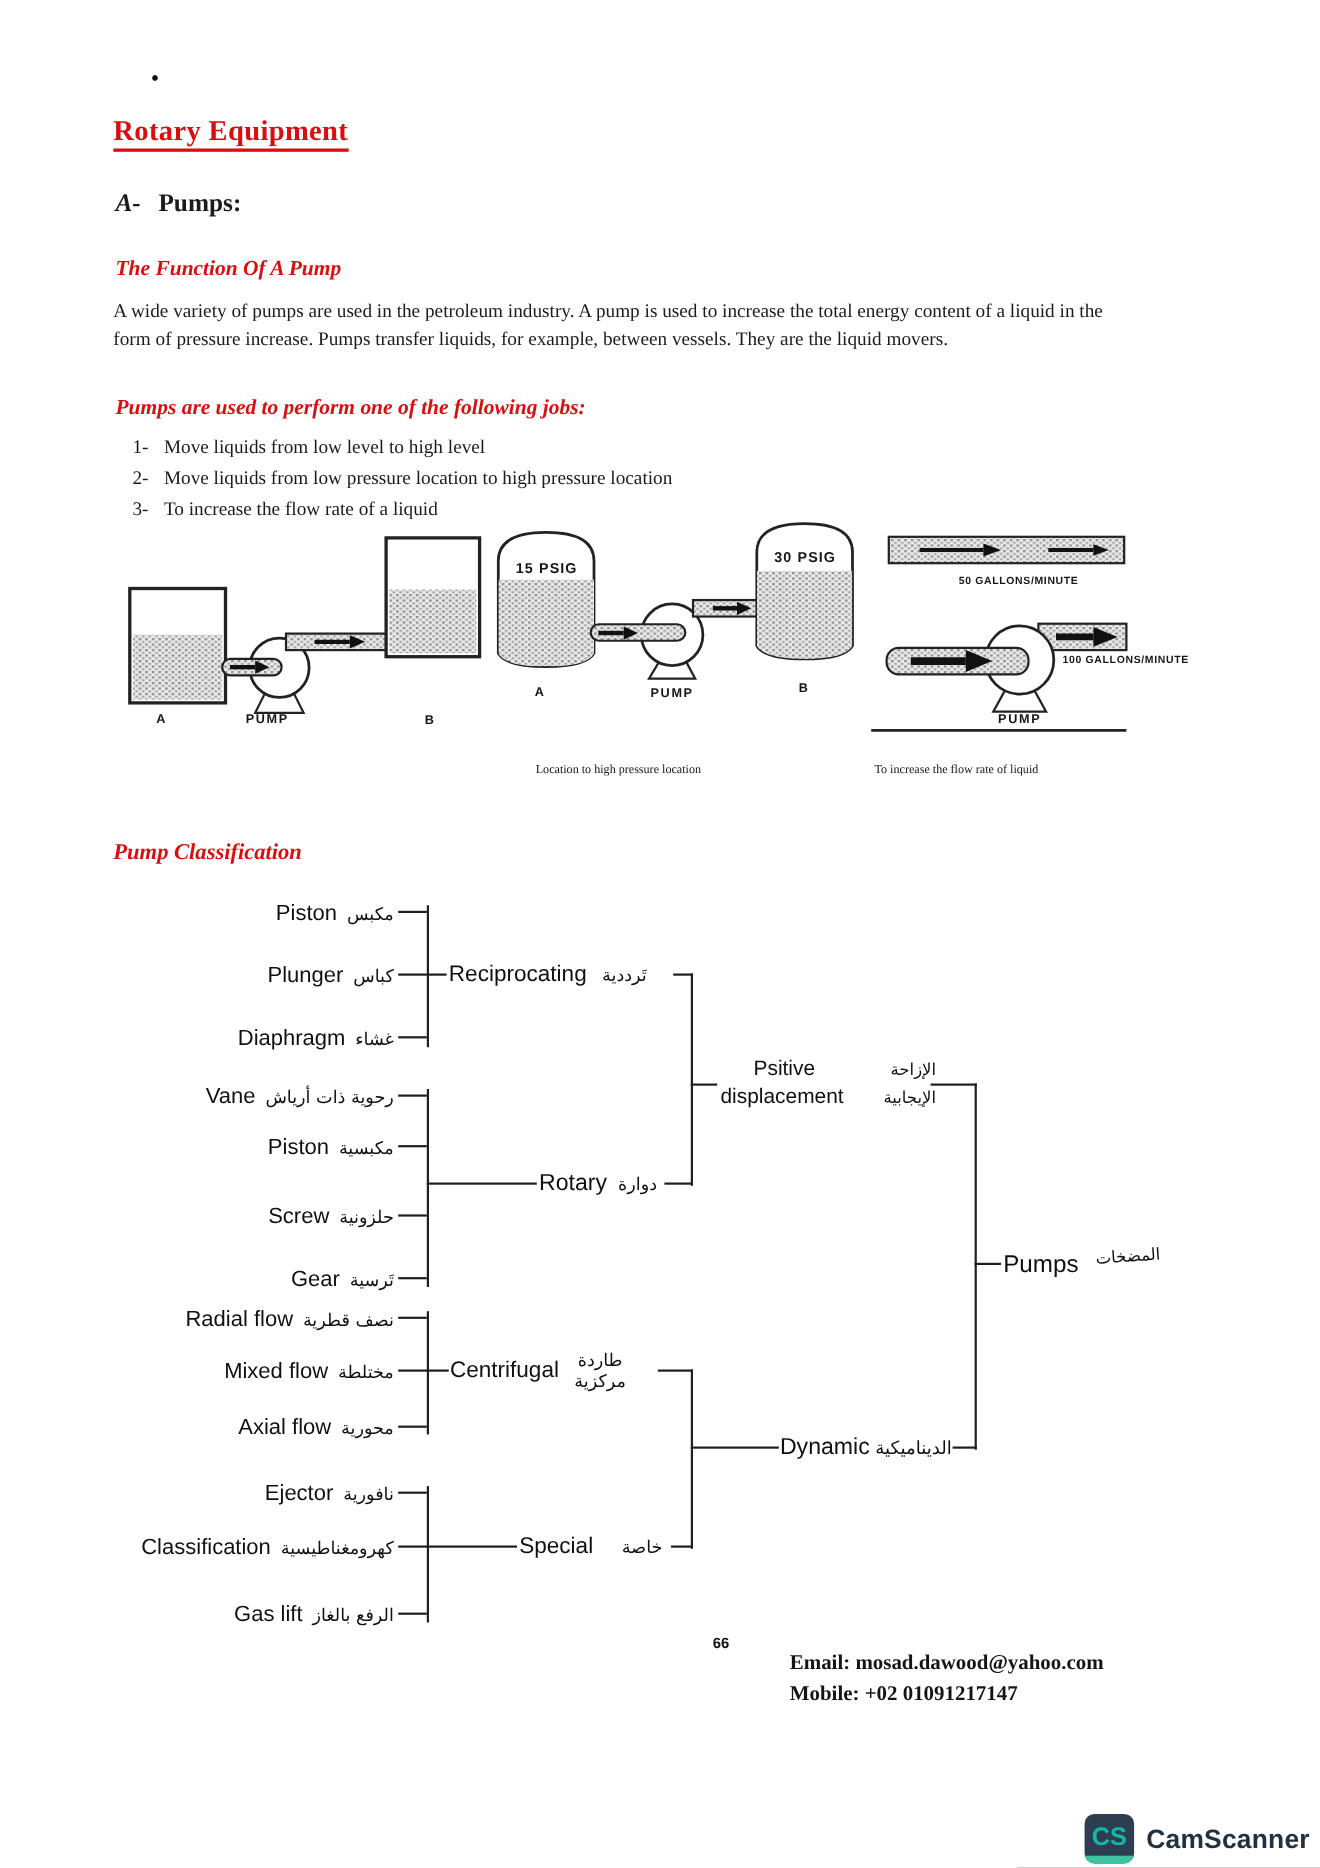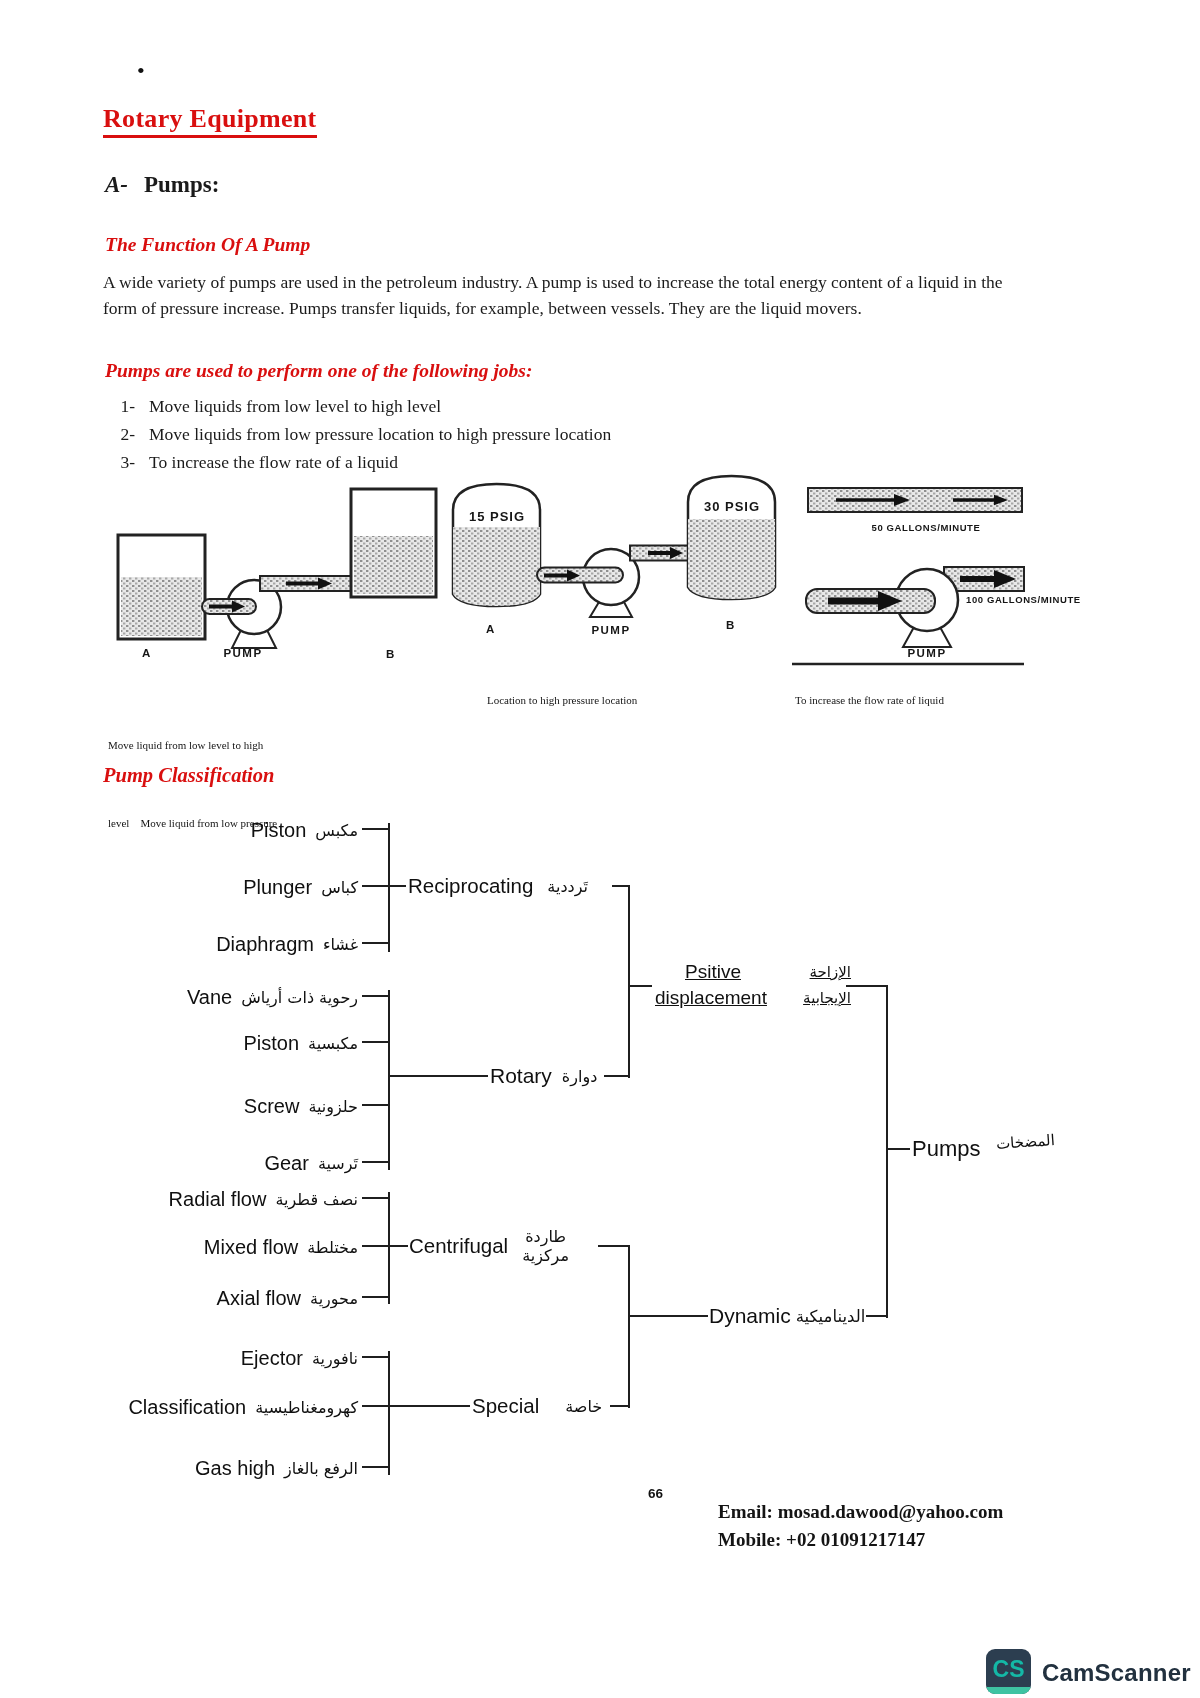--- a/index.html
+++ b/index.html
@@ -16,21 +16,21 @@
   .jobnum{min-width:22px;text-align:right;}
   .cap{font-size:11px;line-height:26px;white-space:pre;color:#151515;}
   .ar{font-family:"DejaVu Sans",sans-serif;}
   .ln{position:absolute;background:#1f1f1f;}
   .titem{position:absolute;right:842px;height:26px;display:flex;align-items:center;gap:9px;
          font-family:"Liberation Sans",sans-serif;font-size:20px;color:#101010;white-space:nowrap;}
   .titem .ar{font-size:16px;}
   .tnode{position:absolute;display:flex;align-items:center;white-space:nowrap;
          font-family:"Liberation Sans",sans-serif;color:#101010;}
   .tnode .ar{font-size:16px;}
-  .ps-block{position:absolute;left:655px;top:959px;width:196px;font-family:"Liberation Sans",sans-serif;color:#101010;text-decoration:underline;}
+  .ps-block{position:absolute;left:655px;top:959px;width:196px;font-family:"Liberation Sans",sans-serif;color:#101010;}
   .ps-row{display:flex;justify-content:space-between;align-items:center;height:26px;}
   .ps-en{font-size:19px;}
   .ps-ar{font-size:15px;}
   .cent-ar{display:flex;flex-direction:column;align-items:center;line-height:19px;font-size:15px;}
   .pgnum{font-family:"Liberation Sans",sans-serif;font-size:13.5px;font-weight:bold;color:#111;}
   .foot{font-size:19px;font-weight:bold;line-height:28px;color:#141414;}
   .figlbl{font:bold 11.5px "Liberation Sans",sans-serif;letter-spacing:1.5px;fill:#161616;text-anchor:middle;}
   .psig{font:bold 13px "Liberation Sans",sans-serif;letter-spacing:1px;fill:#161616;text-anchor:middle;}
   .flowlbl{font:bold 9.5px "Liberation Sans",sans-serif;letter-spacing:.6px;fill:#161616;}
   .cs-badge{position:absolute;left:986px;top:1649px;width:45px;height:45px;background:#2c3e50;border-radius:9px;
@@ -154,24 +154,20 @@
     <rect x="806" y="589" width="129" height="24" rx="11" fill="url(#liq3)" stroke="#222" stroke-width="2"></rect>
     <line x1="828" y1="601" x2="878" y2="601" stroke="#111" stroke-width="7"></line>
     <polygon points="878,591 902,601 878,611" fill="#111"></polygon>
     <line x1="960" y1="579" x2="994" y2="579" stroke="#111" stroke-width="6"></line>
     <polygon points="994,570 1016,579 994,588" fill="#111"></polygon>
     <text x="966" y="603" class="flowlbl">100 GALLONS/MINUTE</text>
     <text x="927" y="657" class="figlbl">PUMP</text>
     <line x1="792" y1="664" x2="1024" y2="664" stroke="#222" stroke-width="2.5"></line>
   </svg>
 
-  <div class="abs cap" style="left:108px;top:680px;">
-    <div>Move liquid from low level to high</div>
-    <div>level    Move liquid from low pressure</div>
-  </div>
   <div class="abs cap" style="left:487px;top:687px;">Location to high pressure location</div>
   <div class="abs cap" style="left:795px;top:687px;">To increase the flow rate of liquid</div>
 
   <div class="abs h3 red" style="left:103px;top:764px;font-size:20.5px;">Pump Classification</div>
 
   <div class="titem" style="top:817px;">
     <span>Piston</span>
     <span class="ar">مكبس</span>
   </div>
   <div class="titem" style="top:874px;">
@@ -215,21 +211,21 @@
 
   <div class="titem" style="top:1345px;">
     <span>Ejector</span>
     <span class="ar">نافورية</span>
   </div>
   <div class="titem" style="top:1394px;">
     <span>Classification</span>
     <span class="ar">كهرومغناطيسية</span>
   </div>
   <div class="titem" style="top:1455px;">
-    <span>Gas high</span>
+    <span>Gas lift</span>
     <span class="ar">الرفع بالغاز</span>
   </div>
 
   <div class="tnode" style="left:408px;top:873px;height:26px;gap:14px;font-size:20.5px;">
     <span>Reciprocating</span>
     <span class="ar">تَرددية</span>
   </div>
 
   <div class="ps-block">
     <div class="ps-row">

